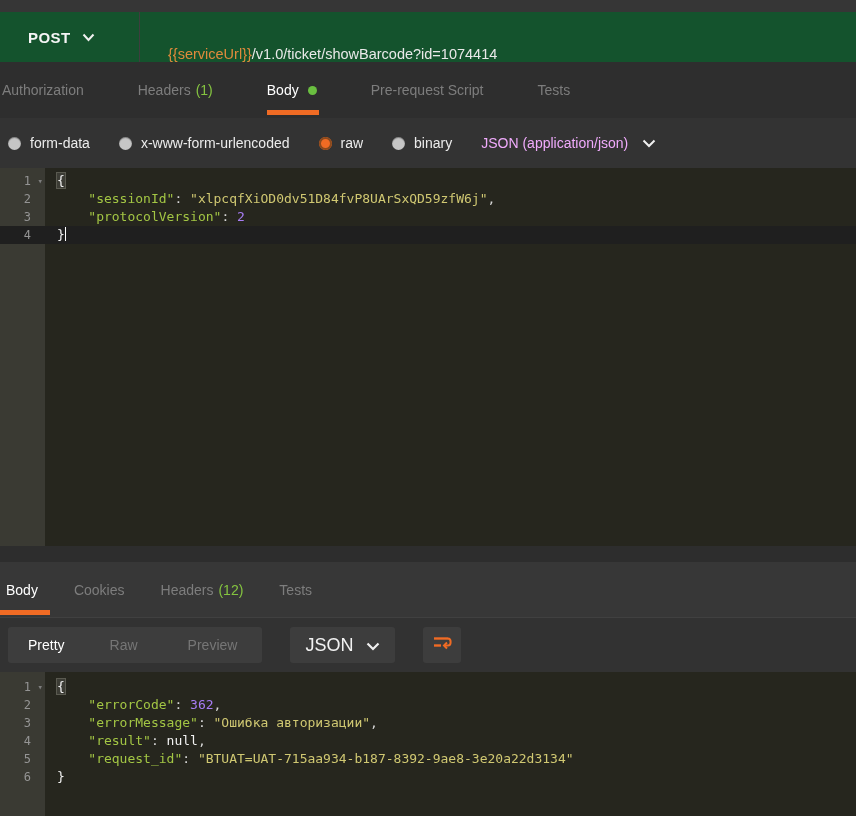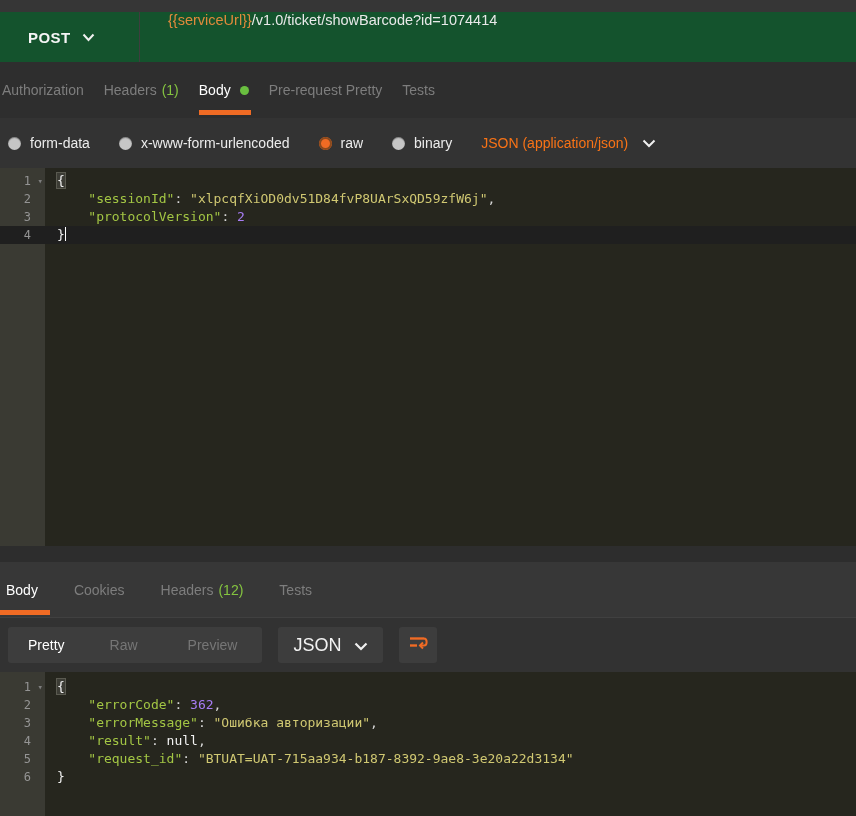--- a/index.html
+++ b/index.html
@@ -8,35 +8,35 @@
     background:#333333;
     font-family:"Liberation Sans", sans-serif;
     -webkit-font-smoothing:antialiased;
   }
   
   .topstrip{height:12px;background:#363636;}
   .urlbar{height:50px;background:#14532d;display:flex;align-items:stretch;}
   .method{width:140px;display:flex;align-items:center;padding-left:28px;box-sizing:border-box;border-right:1px solid #3e3e3e;cursor:pointer;}
   .method-label{color:#f5f5f5;font-weight:bold;font-size:15px;letter-spacing:.4px;}
   .chev{margin-left:12px;display:inline-block;}
-  .url-field{flex:1;display:flex;align-items:flex-start;padding-left:28px;font-size:14.5px;color:#e9e9e9;}
+  .url-field{flex:1;display:flex;align-items:flex-end;padding-left:28px;font-size:14.5px;color:#e9e9e9;margin-top:26px;}
   .url-var{color:#e08a3c;}
   
-  .req-tabs{height:56px;background:#2e2e2e;display:flex;align-items:flex-start;gap:20px;padding-left:2px;font-size:14px;}
+  .req-tabs{height:56px;background:#2e2e2e;display:flex;align-items:flex-start;gap:54px;padding-left:2px;font-size:14px;}
   .tab{position:relative;height:100%;display:flex;align-items:center;color:#7d7d7d;cursor:pointer;white-space:nowrap;}
   .tab .count{color:#84c340;margin-left:5px;}
   .tab.active{color:#ffffff;}
   .tab.active::after{content:"";position:absolute;left:0;right:-2px;bottom:3px;height:5px;background:#f06b24;}
   .tab .dot{width:9px;height:9px;border-radius:50%;background:#6abf40;margin-left:9px;}
   
   .radio-row{height:50px;background:#333333;display:flex;align-items:center;padding-left:8px;font-size:14px;color:#ececec;}
   .radio{display:flex;align-items:center;margin-right:29px;cursor:pointer;}
   .radio-circle{width:13px;height:13px;border-radius:50%;background:#c6c6c6;margin-right:9px;box-shadow:inset 0 1px 1px rgba(0,0,0,.35);}
   .radio.selected .radio-circle{background:#f06b24;box-shadow:inset 0 0 0 2px #8a4a1e;}
-  .content-type{display:flex;align-items:center;margin-left:0px;color:#f97316;cursor:pointer;}
+  .content-type{display:flex;align-items:center;margin-left:0px;color:#f0abfc;cursor:pointer;}
   .content-type .chev{margin-left:14px;}
   
   .editor{position:relative;background:#26261e;font-family:"DejaVu Sans Mono", monospace;font-size:13px;overflow:hidden;}
   .editor .gutter-bg{position:absolute;left:0;top:0;bottom:0;width:45px;background:#3a3a33;}
   .editor .lines{position:relative;}
   #req-editor{height:378px;}
   #req-editor .lines{padding-top:4px;}
   #resp-editor{height:144px;}
   #resp-editor .lines{padding-top:6px;}
   .code-line{display:flex;height:18px;line-height:18px;}
@@ -51,21 +51,21 @@
   .tk-brace{color:#f2f2f2;}
   .tk-brace-hl{color:#f2f2f2;background:#3c3c35;box-shadow:0 0 0 1px #5a5a50;}
   .tk-punct{color:#d8d8d8;}
   .cursor{display:inline-block;width:1px;height:14px;background:#ffffff;vertical-align:-2px;}
   
   .section-gap{height:16px;background:#2d2d2d;}
   
   .resp-tabs{height:56px;background:#373737;display:flex;align-items:center;gap:36px;padding-left:6px;font-size:14px;border-bottom:1px solid #404040;box-sizing:border-box;}
   .resp-tabs .tab.active::after{left:-6px;right:-12px;bottom:2px;}
   
-  .resp-toolbar{height:54px;background:#323232;display:flex;align-items:center;padding-left:8px;}
+  .resp-toolbar{height:54px;background:#323232;display:flex;align-items:center;padding-left:8px;gap:12px;}
   .segmented{display:flex;align-items:center;background:#3d3d3d;border-radius:3px;height:36px;}
   .seg-btn{padding:0 25px;font-size:14px;color:#767676;cursor:pointer;line-height:36px;}
   .seg-btn.active{color:#ffffff;padding:0 20px;}
   .format-btn{margin-left:16px;height:36px;background:#3d3d3d;border-radius:3px;display:flex;align-items:center;padding:0 15px;color:#f2f2f2;font-size:18px;cursor:pointer;}
   .format-btn .chev{margin-left:13px;}
   .wrap-btn{margin-left:16px;width:38px;height:36px;background:#3d3d3d;border-radius:3px;display:flex;align-items:center;justify-content:center;cursor:pointer;}
 </style>
 </head>
 <body>
 
@@ -92,21 +92,21 @@
   </div>
   <div class="tab">
     <span>Headers</span>
     <span class="count">(1)</span>
   </div>
   <div class="tab active">
     <span>Body</span>
     <span class="dot"></span>
   </div>
   <div class="tab">
-    <span>Pre-request Pretty</span>
+    <span>Pre-request Script</span>
   </div>
   <div class="tab">
     <span>Tests</span>
   </div>
 </div>
 
 <div class="radio-row">
   <div class="radio">
     <span class="radio-circle"></span>
     <span>form-data</span>

